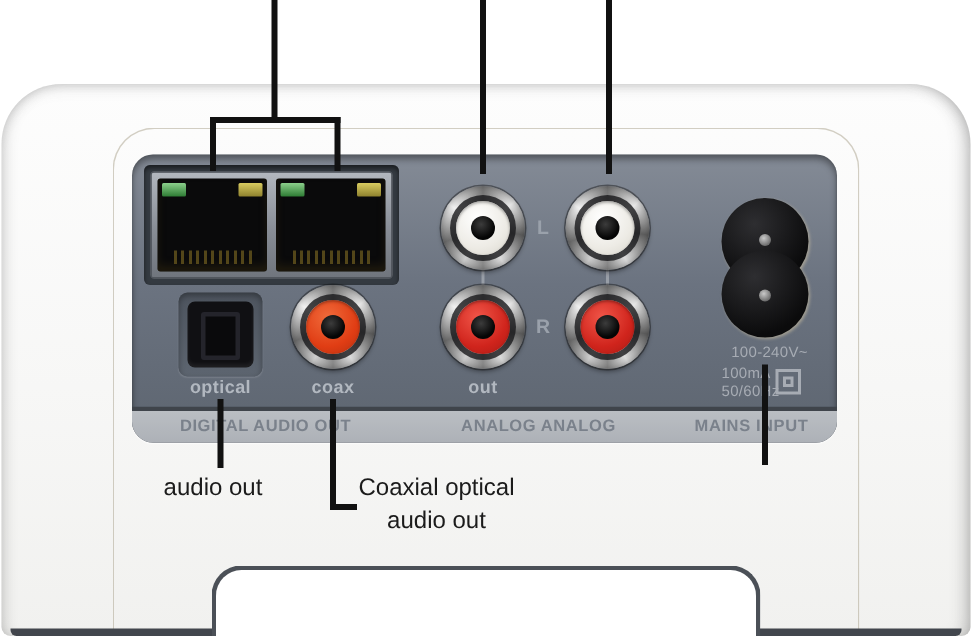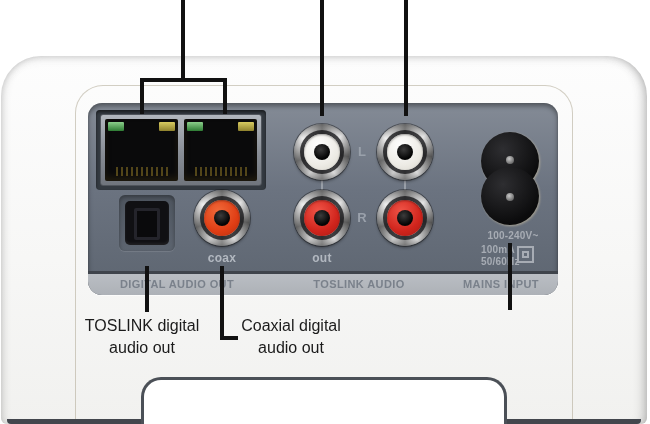--- a/index.html
+++ b/index.html
@@ -83,21 +83,21 @@
 
   
   .c7 { left:481px; top:132px; width:58px; height:93px;
     filter:drop-shadow(1px 1px 1px rgba(215,200,165,.55)); }
   .c7-lobe { position:absolute; left:0; width:58px; height:58px; border-radius:50%;
     background:radial-gradient(circle at 38% 30%, #2e2e31, #0b0b0c 72%); }
   .c7-lobe.top { top:0; } .c7-lobe.bot { bottom:0; }
   .c7-pin { position:absolute; left:25px; width:8px; height:8px; border-radius:50%;
     background:radial-gradient(circle at 40% 35%, #c9c9c9, #6e6e6e 70%); }
   .c7-pin.top { top:24px; } .c7-pin.bot { top:61px; }
-  .pwr-text { font-size:10px; font-weight:bold; color:#a7acb4; letter-spacing:.2px; white-space:nowrap; }
+  .pwr-text { font-size:10px; font-weight:normal; color:#a7acb4; letter-spacing:.2px; white-space:nowrap; }
   .class2-outer { left:517px; top:246px; width:17px; height:17px; border:2.5px solid #a7acb4;
     display:flex; align-items:center; justify-content:center; }
   .class2-inner { width:7px; height:7px; border:2px solid #a7acb4; }
 
   
   .cline { background:#111111; }
   .caption { width:170px; text-align:center; font-size:16px; line-height:22px; color:#1b1b1b; }
 </style>
 </head>
 <body>
@@ -106,21 +106,21 @@
 
   <div class="abs device-body"></div>
   <div class="abs recess-outline"></div>
   <div class="abs foot l"></div>
   <div class="abs foot r"></div>
   <div class="abs notch"></div>
 
   <div class="abs io-panel">
     <div class="panel-band">
       <div class="band-label" style="left:89px">DIGITAL AUDIO OUT</div>
-      <div class="band-label" style="left:271px">TOSLINK AUDIO</div>
+      <div class="band-label" style="left:271px">ANALOG ANALOG</div>
       <div class="band-label" style="left:413px">MAINS INPUT</div>
     </div>
   </div>
 
   <div class="abs eth-recess"></div>
   <div class="abs eth-bezel"></div>
   <div class="abs eth-port p1">
     <div class="led green"></div>
     <div class="led amber"></div>
     <div class="rj-pins"></div>
@@ -160,20 +160,21 @@
       </div>
   </div>
   <div class="abs rca" style="left:377px; top:190px">
     <div class="rca-ring red">
         <div class="rca-hole"></div>
       </div>
   </div>
   <div class="abs chan-label" style="left:354px; top:144px">L</div>
   <div class="abs chan-label" style="left:354px; top:210px">R</div>
 
+  <div class="abs port-label" style="left:107px">optical</div>
   <div class="abs port-label" style="left:282px">out</div>
   <div class="abs port-label" style="left:182px">coax</div>
 
   <div class="abs c7">
     <div class="c7-lobe top"></div>
     <div class="c7-lobe bot"></div>
     <div class="c7-pin top"></div>
     <div class="c7-pin bot"></div>
   </div>
   <div class="abs pwr-text" style="left:478px; top:230px; width:70px; text-align:center">100-240V~</div>
@@ -188,21 +189,20 @@
   <div class="abs cline" style="left:140px; top:78px; width:4px; height:36px"></div>
   <div class="abs cline" style="left:223px; top:78px; width:4px; height:36px"></div>
   <div class="abs cline" style="left:320px; top:0; width:4px; height:116px"></div>
   <div class="abs cline" style="left:404px; top:0; width:4px; height:116px"></div>
   <div class="abs cline" style="left:145px; top:266px; width:4px; height:46px"></div>
   <div class="abs cline" style="left:220px; top:266px; width:4px; height:74px"></div>
   <div class="abs cline" style="left:220px; top:336px; width:18px; height:4px"></div>
   <div class="abs cline" style="left:508px; top:243px; width:4px; height:67px"></div>
 
   <div class="abs caption" style="left:57px; top:315px">
-    <div>TOSLINK digital</div>
     <div>audio out</div>
   </div>
   <div class="abs caption" style="left:206px; top:315px">
-    <div>Coaxial digital</div>
+    <div>Coaxial optical</div>
     <div>audio out</div>
   </div>
 
 </div>
 
 </body></html>

